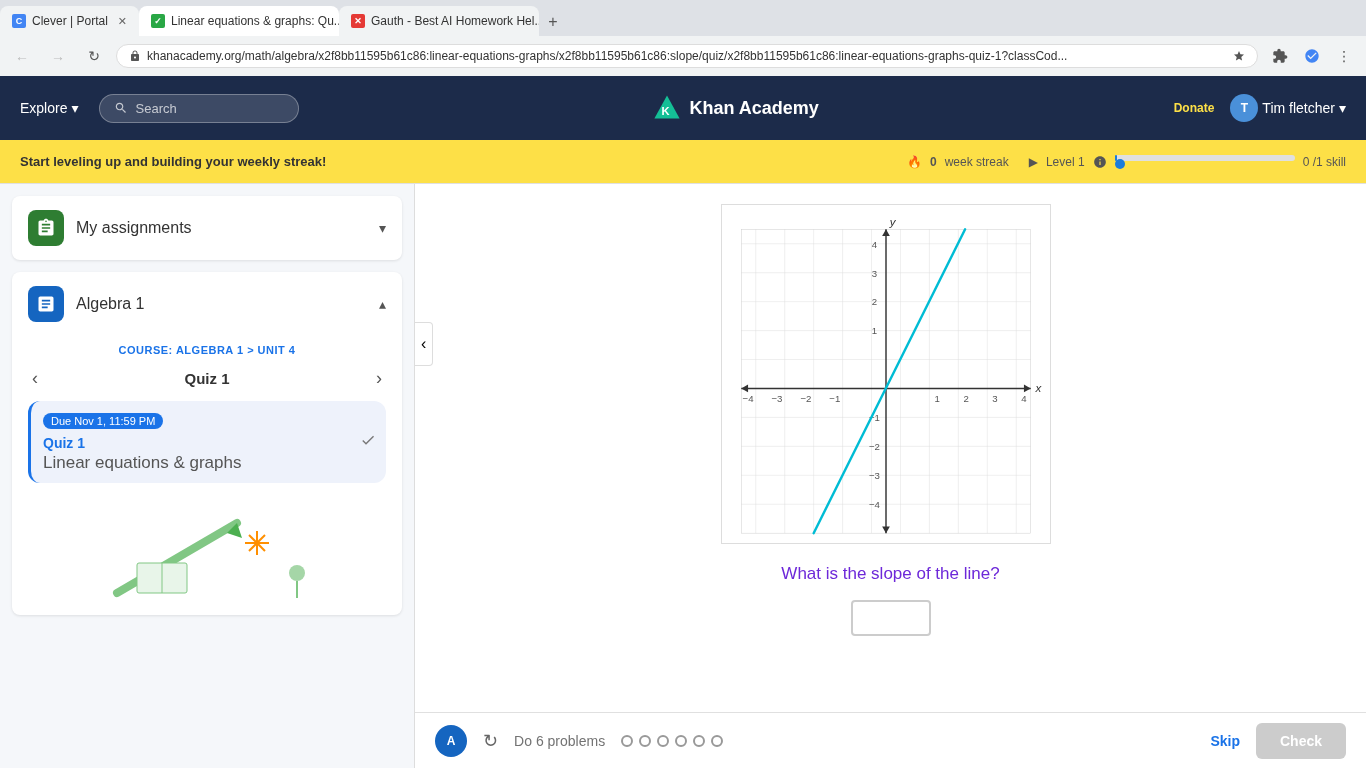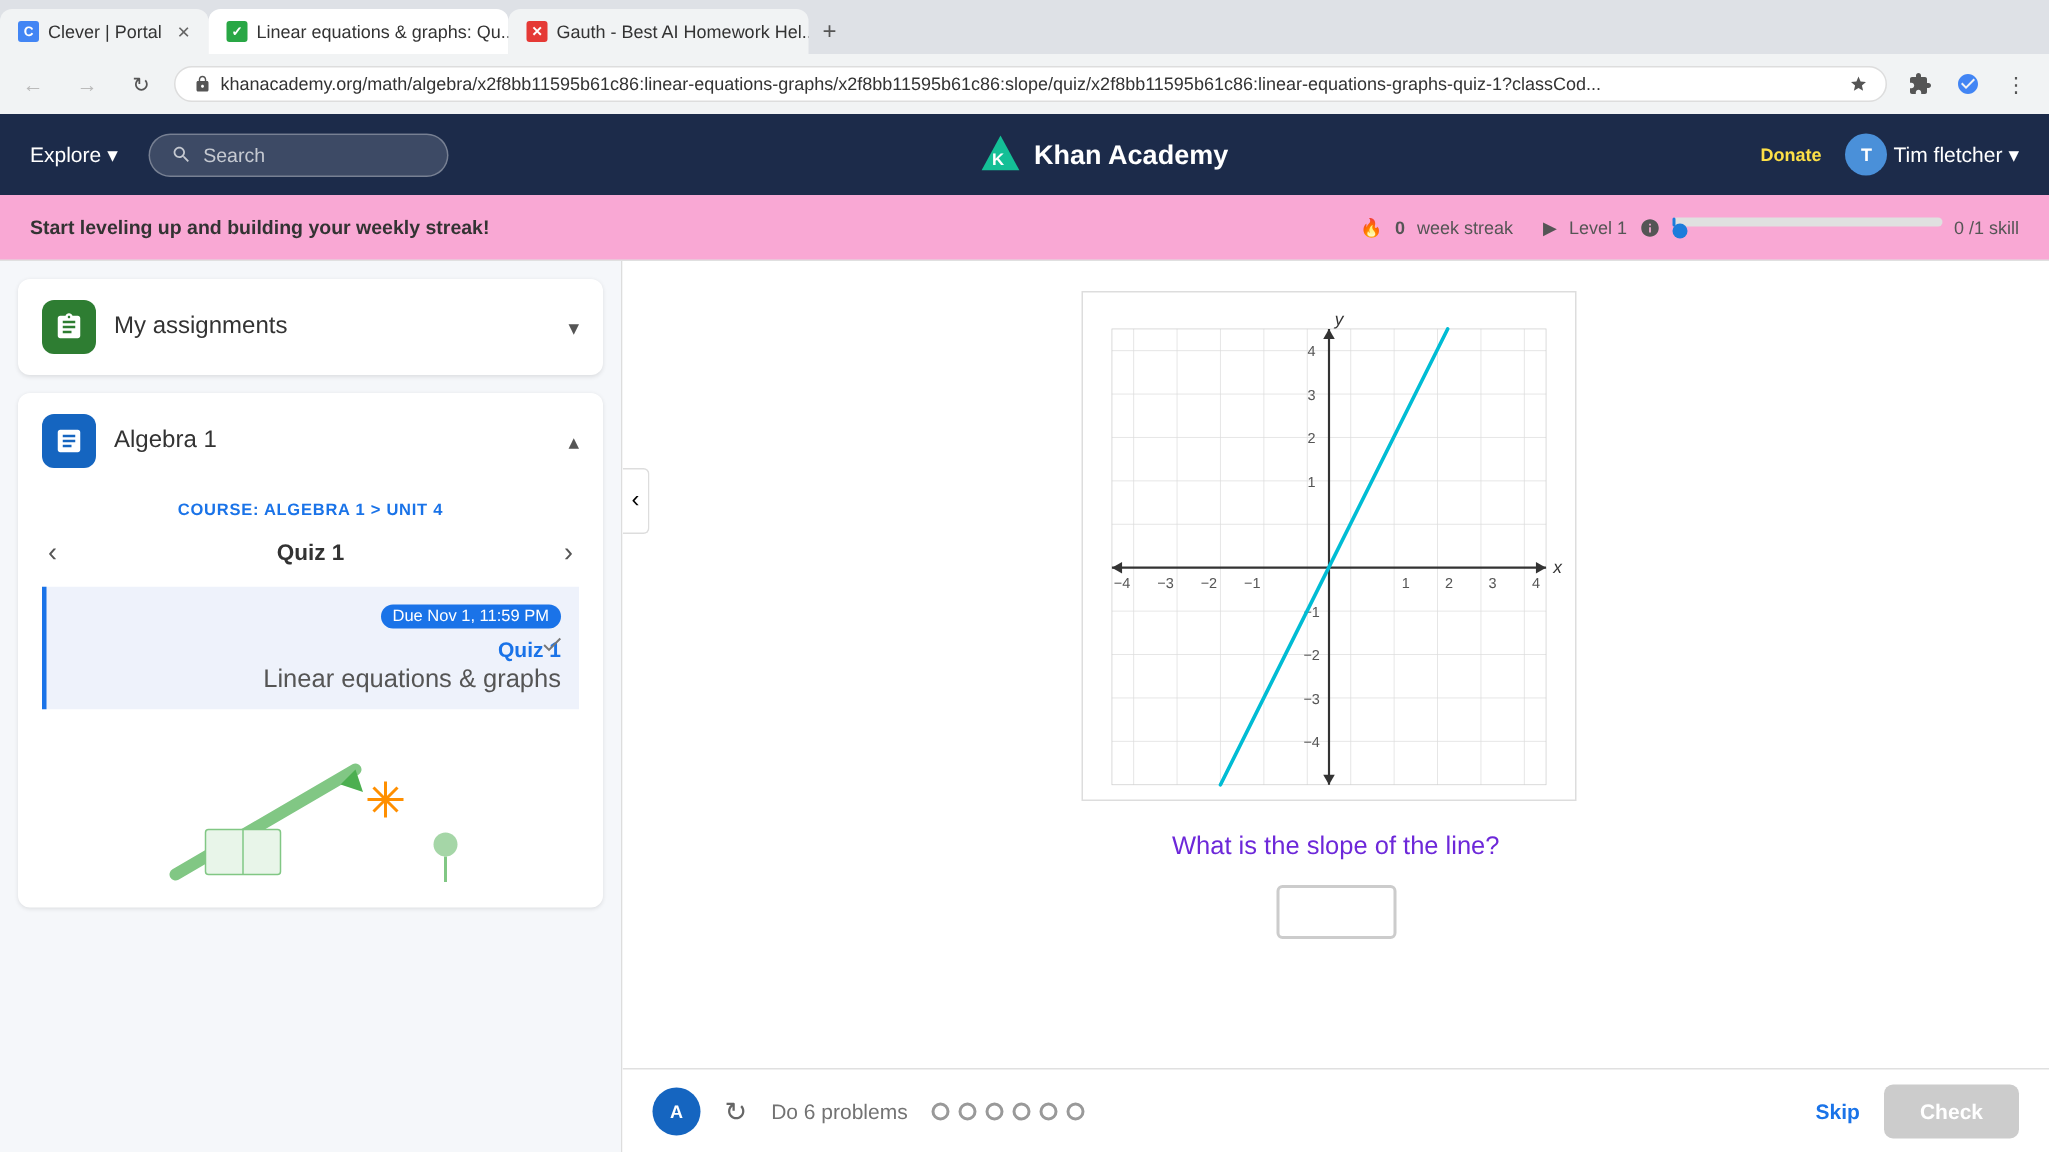--- a/index.html
+++ b/index.html
@@ -15,34 +15,34 @@
     .tab-new { width: 28px; height: 28px; display: flex; align-items: center; justify-content: center; font-size: 16px; color: #555; cursor: pointer; }
     .nav-bar { display: flex; align-items: center; gap: 8px; padding: 4px 8px; background: #f1f3f4; height: 40px; }
     .nav-btn { width: 28px; height: 28px; display: flex; align-items: center; justify-content: center; border-radius: 50%; cursor: pointer; color: #555; font-size: 14px; }
     .nav-btn.disabled { color: #bbb; cursor: default; }
     .address-bar { flex: 1; background: #fff; border: 1px solid #ddd; border-radius: 20px; padding: 4px 12px; font-size: 12px; color: #333; display: flex; align-items: center; gap: 6px; }
     .address-text { flex: 1; overflow: hidden; text-overflow: ellipsis; white-space: nowrap; font-size: 12px; color: #333; }
     .nav-actions { display: flex; gap: 4px; }
 
     
     .app { width: 1366px; height: 692px; display: flex; flex-direction: column; }
-    .top-nav { background: #1c2b4a; height: 54px; display: flex; align-items: center; padding: 0 20px; gap: 20px; flex-shrink: 0; }
+    .top-nav { background: #1c2b4a; height: 64px; display: flex; align-items: center; padding: 0 20px; gap: 20px; flex-shrink: 0; }
     .explore-btn { color: #fff; font-size: 14px; display: flex; align-items: center; gap: 4px; cursor: pointer; }
     .search-box { background: rgba(255,255,255,0.15); border: 1px solid rgba(255,255,255,0.3); border-radius: 20px; padding: 6px 14px; display: flex; align-items: center; gap: 8px; width: 200px; }
     .search-box input { background: transparent; border: none; outline: none; color: #fff; font-size: 13px; width: 130px; }
     .search-box input::placeholder { color: rgba(255,255,255,0.7); }
     .logo-area { flex: 1; display: flex; align-items: center; justify-content: center; gap: 8px; }
     .logo-text { color: #fff; font-size: 18px; font-weight: 700; }
     .nav-right { display: flex; align-items: center; gap: 16px; }
     .donate-btn { color: #fde047; font-size: 12px; font-weight: 700; cursor: pointer; }
     .user-btn { color: #fff; font-size: 14px; display: flex; align-items: center; gap: 4px; cursor: pointer; }
     .user-avatar { width: 28px; height: 28px; border-radius: 50%; background: #4a90d9; display: flex; align-items: center; justify-content: center; color: white; font-size: 12px; font-weight: bold; }
 
     
-    .streak-bar { background: #f9a8d4; height: 44px; display: flex; align-items: center; padding: 0 20px; border-bottom: 1px solid #e0e0e0; gap: 20px; flex-shrink: 0; }
+    .streak-bar { background: #fde047; height: 44px; display: flex; align-items: center; padding: 0 20px; border-bottom: 1px solid #e0e0e0; gap: 20px; flex-shrink: 0; }
     .streak-text { font-size: 13px; font-weight: 600; color: #333; flex: 1; }
     .streak-info { display: flex; align-items: center; gap: 8px; font-size: 12px; color: #555; }
     .streak-count { font-weight: 700; }
     .level-info { display: flex; align-items: center; gap: 8px; font-size: 12px; color: #555; }
     .level-bar { width: 180px; height: 6px; background: #e0e0e0; border-radius: 3px; }
     .level-fill { height: 6px; background: #1c7cdb; border-radius: 3px; }
     .level-dot { width: 10px; height: 10px; border-radius: 50%; background: #1c7cdb; margin-top: -8px; }
 
     
     .main-content { display: flex; flex: 1; overflow: hidden; }
@@ -57,21 +57,21 @@
     .panel-icon.blue { background: #1565c0; }
     .panel-title { flex: 1; font-size: 16px; font-weight: 400; color: #333; }
     .panel-chevron { color: #555; font-size: 14px; }
     .panel-content { padding: 0 16px 12px; }
 
     
     .course-breadcrumb { font-size: 11px; color: #1a73e8; font-weight: 600; letter-spacing: 0.5px; text-align: center; padding: 8px 0 4px; }
     .quiz-nav { display: flex; align-items: center; justify-content: space-between; padding: 4px 0 8px; }
     .quiz-nav-btn { color: #555; font-size: 18px; cursor: pointer; padding: 4px; }
     .quiz-nav-title { font-size: 15px; font-weight: 600; color: #333; }
-    .assignment-item { background: #eef2fb; border-radius: 0; padding: 10px 12px; border-left: 3px solid #1a73e8; position: relative; text-align: right; }
+    .assignment-item { background: #eef2fb; border-radius: 12px; padding: 10px 12px; border-left: 3px solid #1a73e8; position: relative; }
     .due-badge { display: inline-block; background: #1a73e8; color: #fff; font-size: 11px; padding: 2px 8px; border-radius: 10px; margin-bottom: 6px; }
     .assignment-title { color: #1a73e8; font-size: 14px; font-weight: 600; cursor: pointer; }
     .assignment-subtitle { font-size: 17px; color: #555; margin-top: 2px; }
     .assignment-icon { position: absolute; right: 10px; top: 50%; transform: translateY(-50%); color: #777; font-size: 16px; }
 
     
     .illustration { padding: 20px 16px; display: flex; justify-content: center; overflow: hidden; height: 120px; }
 
     
     .quiz-area { flex: 1; padding: 20px; display: flex; flex-direction: column; align-items: center; }

